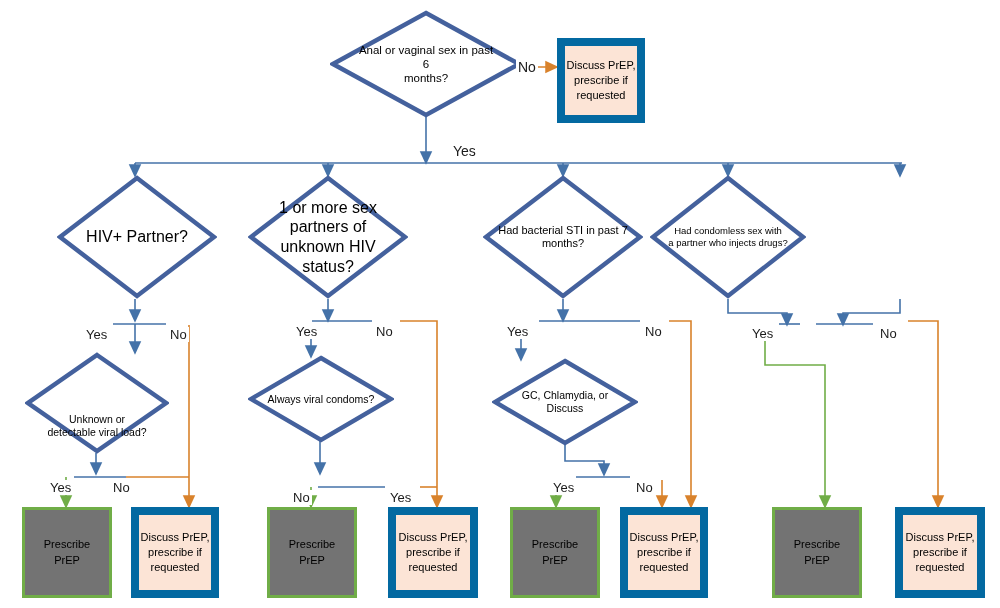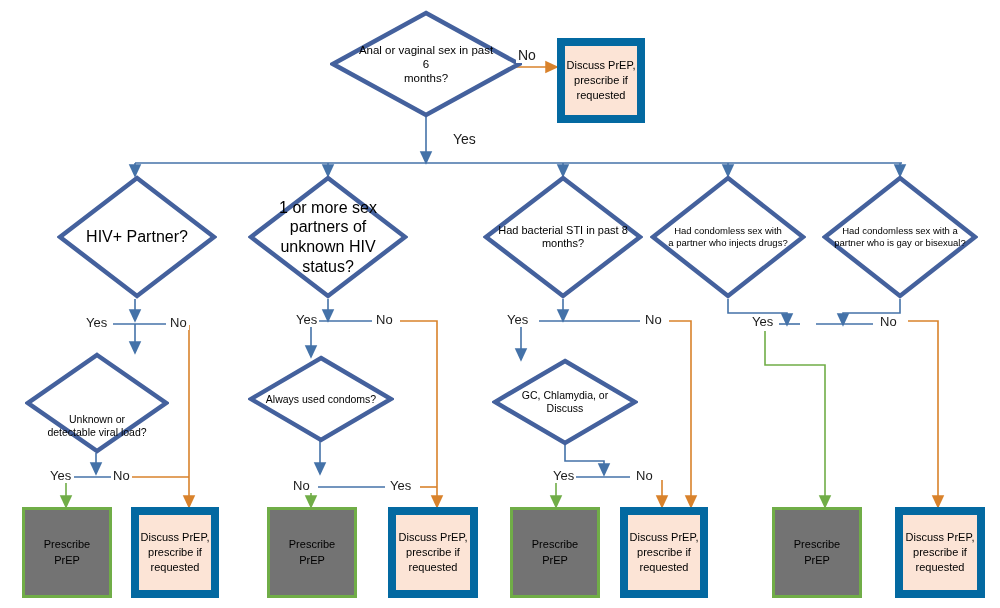--- a/index.html
+++ b/index.html
@@ -37,20 +37,21 @@
   .box.green{border:3px solid #70AD47;background:#737373;color:#000;}
   .box.orange{border:8px solid #0369a1;background:#FCE4D6;color:#000;}
 
   
   .lbl{
     position:absolute;color:#1b1b1b;
     white-space:nowrap;
     background:#ffffff;
     padding:0 2px;
     z-index:3;
+    margin-top:12px;
   }
 </style>
 </head>
 <body>
 
 <div id="stage">
 
   <svg class="lines" viewBox="0 0 1000 608">
     <defs>
       <marker id="ah-blue" markerWidth="9" markerHeight="9" refX="4.2" refY="4.5" orient="auto">
@@ -144,53 +145,46 @@
       <polygon points="80,3 157,62 80,121 3,62" fill="#FFFFFF" stroke="#44619D" stroke-width="4.5"></polygon>
     </svg>
     <span class="dtext" style="padding:0 6%;">1 or more sex partners of
 unknown HIV status?</span>
   </div>
 
   <div class="diamond" style="left:483px;top:175px;width:160px;height:124px;font-size:11px;">
     <svg class="dshape" viewBox="0 0 160 124" preserveAspectRatio="none">
       <polygon points="80,3 157,62 80,121 3,62" fill="#FFFFFF" stroke="#44619D" stroke-width="4.5"></polygon>
     </svg>
-    <span class="dtext" style="padding:0 6%;">Had bacterial STI in past 8
+    <span class="dtext" style="padding:0 6%;">Had bacterial STI in past 7
 months?</span>
   </div>
 
   <div class="diamond" style="left:650px;top:175px;width:156px;height:124px;font-size:9.5px;">
     <svg class="dshape" viewBox="0 0 156 124" preserveAspectRatio="none">
       <polygon points="78,3 153,62 78,121 3,62" fill="#FFFFFF" stroke="#44619D" stroke-width="4.5"></polygon>
     </svg>
     <span class="dtext" style="padding:0 6%;">Had condomless sex with
 a partner who injects drugs?</span>
   </div>
 
-  <div class="diamond" style="left:822px;top:175px;width:156px;height:124px;font-size:9.5px;">
-    <svg class="dshape" viewBox="0 0 156 124" preserveAspectRatio="none">
-      <polygon points="78,3 153,62 78,121 3,62" fill="#FFFFFF" stroke="#44619D" stroke-width="4.5"></polygon>
-    </svg>
-    <span class="dtext" style="padding:0 4%;">Had condomless sex with a
-partner who is gay or bisexual?</span>
-  </div>
 
   <div class="diamond" style="left:25px;top:352px;width:144px;height:102px;font-size:10.5px;">
     <svg class="dshape" viewBox="0 0 144 102" preserveAspectRatio="none">
       <polygon points="72,3 141,51 72,99 3,51" fill="#FFFFFF" stroke="#44619D" stroke-width="4.5"></polygon>
     </svg>
     <span class="dtext" style="padding:0 4%;margin-top:45px;">Unknown or
 detectable  viral load?</span>
   </div>
 
   <div class="diamond" style="left:248px;top:355px;width:146px;height:88px;font-size:10.5px;">
     <svg class="dshape" viewBox="0 0 146 88" preserveAspectRatio="none">
       <polygon points="73,3 143,44 73,85 3,44" fill="#FFFFFF" stroke="#44619D" stroke-width="4.5"></polygon>
     </svg>
-    <span class="dtext" style="padding:0 3%;">Always used condoms?</span>
+    <span class="dtext" style="padding:0 3%;">Always viral condoms?</span>
   </div>
 
   <div class="diamond" style="left:492px;top:358px;width:146px;height:88px;font-size:10.5px;">
     <svg class="dshape" viewBox="0 0 146 88" preserveAspectRatio="none">
       <polygon points="73,3 143,44 73,85 3,44" fill="#FFFFFF" stroke="#44619D" stroke-width="4.5"></polygon>
     </svg>
     <span class="dtext" style="padding:0 5%;">GC, Chlamydia, or
 Discuss</span>
   </div>
 

